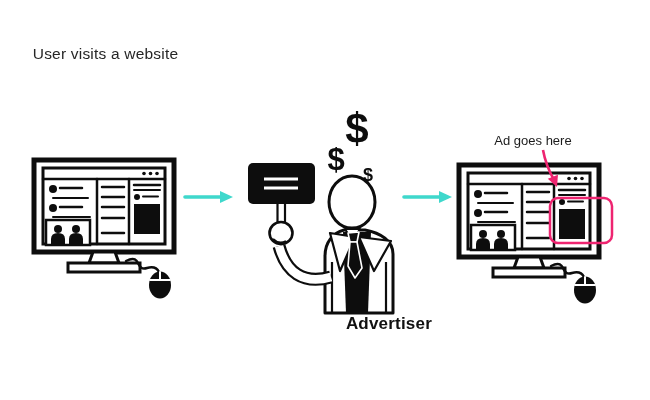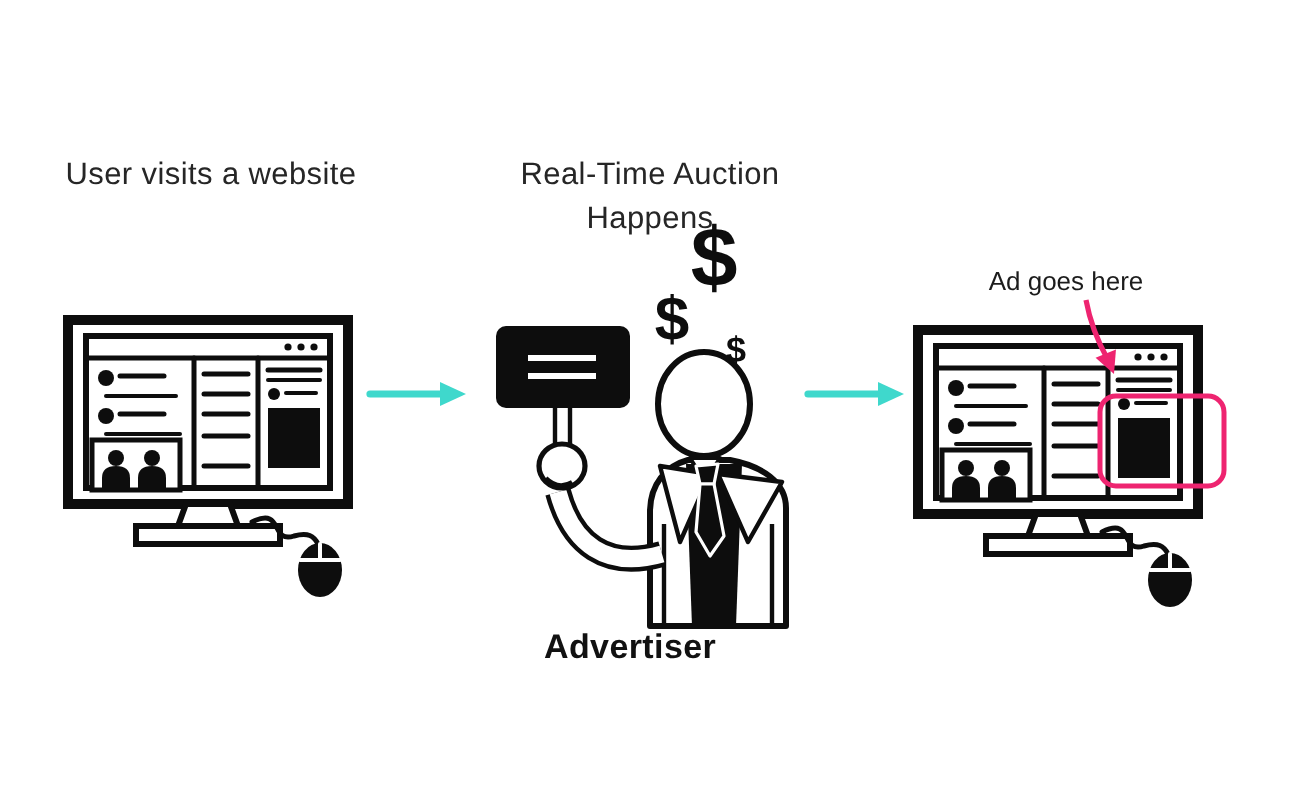--- a/index.html
+++ b/index.html
@@ -4,43 +4,42 @@
 <style>
   html,body { margin:0; padding:0; background:#ffffff; }
   body { font-family: "Liberation Sans", "DejaVu Sans", sans-serif; }
   .canvas {
     position:relative; width:650px; height:400px; background:#ffffff;
     overflow:hidden; color:#222;
   }
   .art { position:absolute; overflow:visible; }
   .title {
     position:absolute; text-align:center; font-size:15.5px; line-height:22px;
-    color:#262626; font-weight:500; letter-spacing:.2px;margin-top:34px;
+    color:#262626; font-weight:500; letter-spacing:.2px;
   }
   .t1 { left:13px;  top:43px; width:185px; }
   .t2 { left:235px; top:43px; width:180px; }
   .t3 { left:448px; top:43px; width:170px; }
   .fig-label {
-    position:absolute; left:272px; top:314px; width:160px; text-align:left;
+    position:absolute; left:272px; top:314px; width:160px; text-align:right;
     font-size:17px; font-weight:700; color:#111; letter-spacing:.2px;
   }
   svg text { font-family: "Liberation Sans", "DejaVu Sans", sans-serif; }
   .mon1   { left:30px;  top:156px; width:150px; height:146px; }
   .arrow1 { left:183px; top:189px; width:52px;  height:16px; }
   .aucto  { left:245px; top:100px; width:160px; height:215px; }
   .arrow2 { left:402px; top:189px; width:52px;  height:16px; }
   .mon2   { left:455px; top:130px; width:162px; height:177px; }
 </style>
 </head>
 <body>
 
 <div class="canvas">
 
   <div class="title t1">User visits a website</div>
-  <div class="title t2">Real-Time Auction Happens</div>
 
   <svg class="art mon1" viewBox="0 0 150 146">
     <g id="monitor-art" stroke-linecap="round">
 
       <rect x="4" y="4" width="140" height="92" fill="#fff" stroke="#0d0d0d" stroke-width="5"></rect>
 
       <rect x="13" y="12" width="122" height="76" fill="#fff" stroke="#0d0d0d" stroke-width="3"></rect>
       <line x1="13" y1="23" x2="135" y2="23" stroke="#0d0d0d" stroke-width="2.5"></line>
       <g fill="#0d0d0d">
         <circle cx="114" cy="17.5" r="1.8"></circle>

